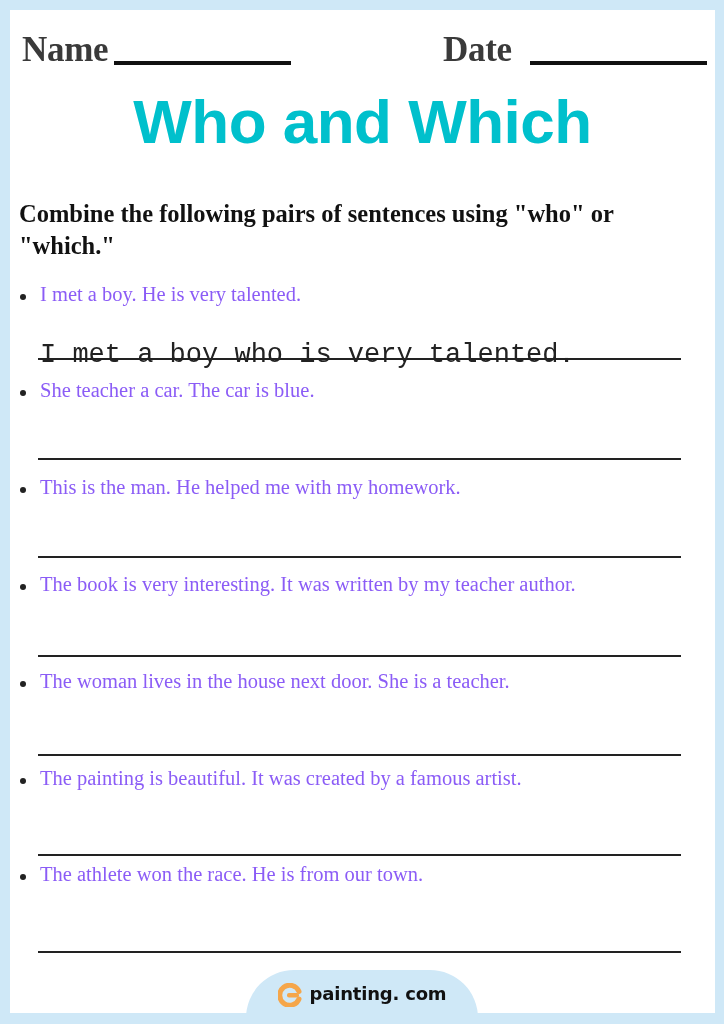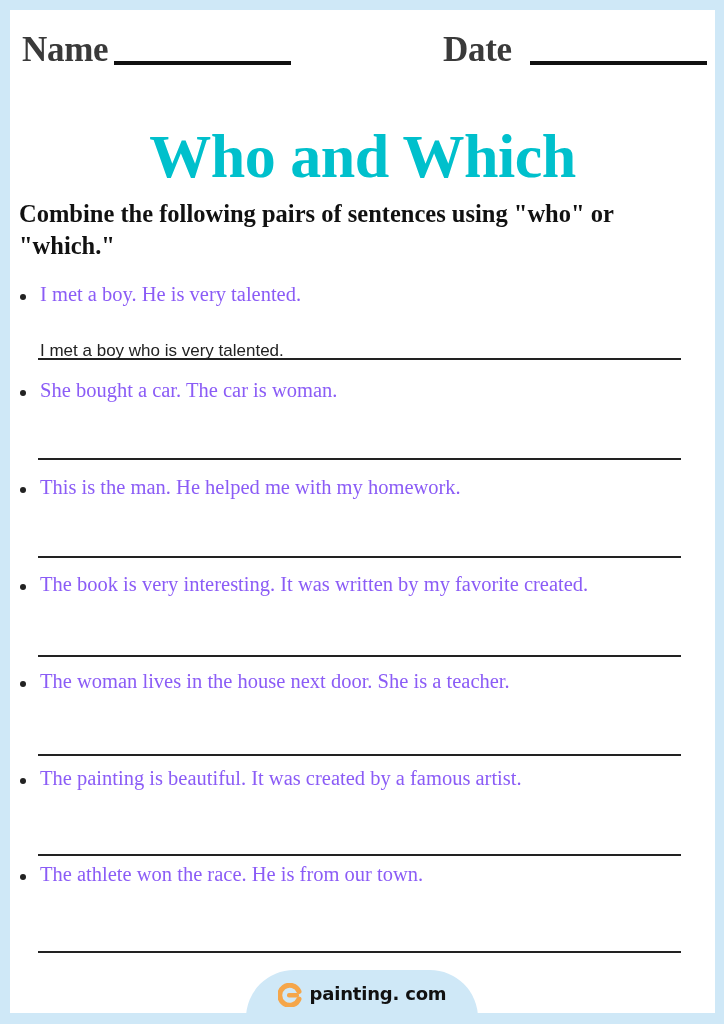--- a/index.html
+++ b/index.html
@@ -37,24 +37,24 @@
       margin-left: 6px;
       margin-bottom: 2px;
     }
     #name-field { left: 12px; }
     #name-field .field-line { width: 177px; }
     #date-field { left: 433px; gap: 12px; }
     #date-field .field-line { width: 177px; }
 
     .title {
       position: absolute;
-      top: 112px;
+      top: 78px;
       left: 0; width: 100%;
       text-align: center;
-      font-family: Liberation Serif, serif;
+      font-family: Liberation Sans, sans-serif;
       font-weight: bold;
       font-size: 62px;
       color: #00c0cc;
       letter-spacing: -0.5px;
       line-height: 1.1;
     }
     .instructions {
       position: absolute;
       top: 188px;
       left: 9px;
@@ -93,22 +93,22 @@
     .answer-line {
       position: absolute;
       left: 28px;
       width: 643px;
       height: 2px;
       background: #222;
     }
     .answer-text {
       position: absolute;
       left: 30px;
-      font-family: Liberation Sans, sans-serif;
-      font-size: 17px;
+      font-family: Liberation Mono, monospace;
+      font-size: 27px;
       color: #222;
       white-space: nowrap;
       line-height: 1;
     }
 
     .footer-tab {
       position: absolute;
       left: 246px;
       top: 970px;
       width: 232px;
@@ -158,33 +158,33 @@
 
     <div class="item" style="top:276px;">
       <span class="bullet"></span>
       <span class="prompt">I met a boy. He is very talented.</span>
       <span class="answer-text" style="top:56px;">I met a boy who is very talented.</span>
       <span class="answer-line" style="top:72px;"></span>
     </div>
 
     <div class="item" style="top:372px;">
       <span class="bullet"></span>
-      <span class="prompt">She bought a car. The car is woman.</span>
+      <span class="prompt">She teacher a car. The car is blue.</span>
       <span class="answer-line" style="top:76px;"></span>
     </div>
 
     <div class="item" style="top:469px;">
       <span class="bullet"></span>
       <span class="prompt">This is the man. He helped me with my homework.</span>
       <span class="answer-line" style="top:77px;"></span>
     </div>
 
     <div class="item" style="top:566px;">
       <span class="bullet"></span>
-      <span class="prompt">The book is very interesting. It was written by my favorite created.</span>
+      <span class="prompt">The book is very interesting. It was written by my teacher author.</span>
       <span class="answer-line" style="top:79px;"></span>
     </div>
 
     <div class="item" style="top:663px;padding-left:14px;">
       <span class="bullet"></span>
       <span class="prompt">The woman lives in the house next door. She is a teacher.</span>
       <span class="answer-line" style="top:81px;"></span>
     </div>
 
     <div class="item" style="top:760px;">

